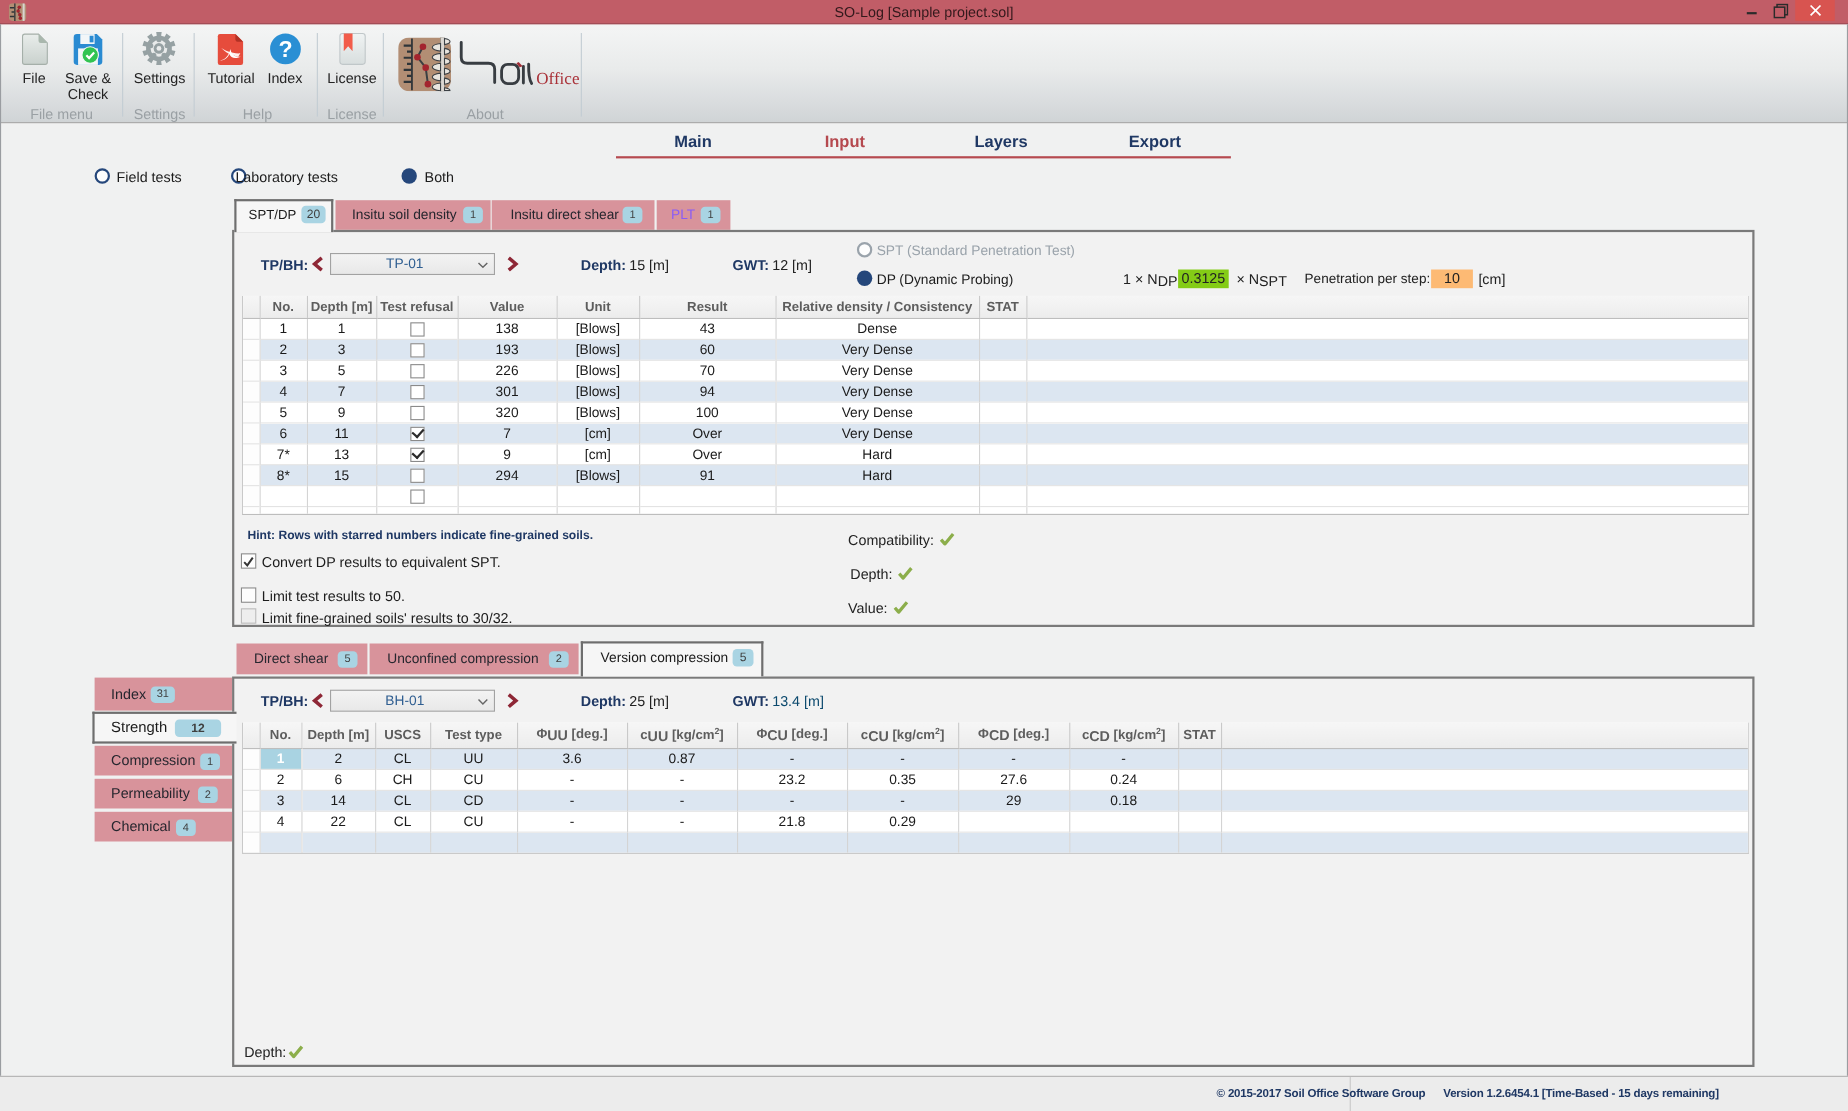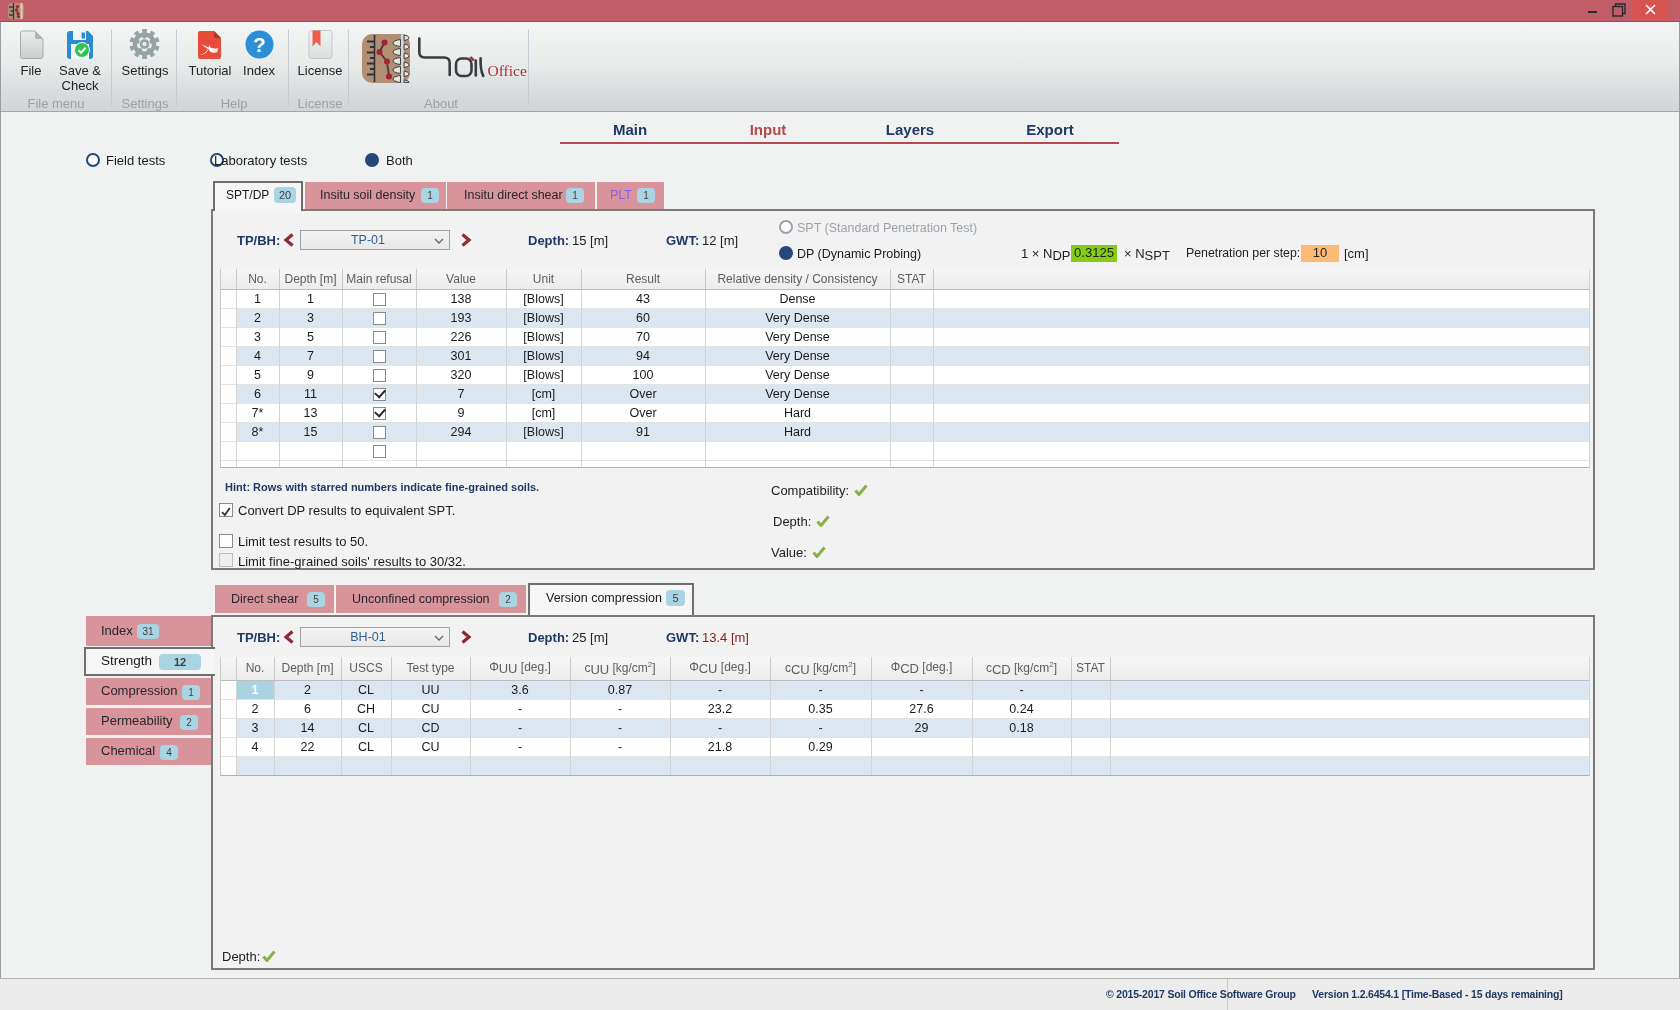--- a/index.html
+++ b/index.html
@@ -40,40 +40,41 @@
 
 .panel { position:absolute; border:2px solid #7a7a7a; background:#f2f2f2; }
 
 
 .dd { position:absolute; width:150px; height:20px; background:linear-gradient(#f3f3f3,#e8e8e8); border:1px solid #a2a2a2; font-size:12.5px; color:#2f5e91; text-align:center; line-height:18px; padding-right:14px; }
 
 
 table.grid { border-collapse:collapse; table-layout:fixed; background:#fff; }
 table.grid td, table.grid th { overflow:hidden; white-space:nowrap; padding:0; font-weight:normal; }
 table.grid td { border-left:1px solid #d4d4d4; border-top:1px solid #e3e3e3; font-size:12.5px; color:#1a1a1a; text-align:center; }
-table.grid th { border-left:1px solid #c9c9c9; border-bottom:1px solid #bdbdbd; background:linear-gradient(#f6f6f6,#ececec); font-size:12px; font-weight:normal; color:#5d5d5d; text-align:center; }
+table.grid th { border-left:1px solid #c9c9c9; border-bottom:1px solid #bdbdbd; background:linear-gradient(#f6f6f6,#ececec); font-size:12px; font-weight:bold; color:#5d5d5d; text-align:center; }
 table.grid td.rh { border-left:none; background:#fdfdfd; border-right:1px solid #d4d4d4; }
 table.grid th.rh { border-left:none; background:linear-gradient(#f6f6f6,#ececec); }
 tr.alt td { background:#dce6f1; }
 tr.alt td.rh { background:#fdfdfd; }
 
 
 .cb { position:absolute; width:14px; height:14px; background:#fdfdfd; border:1px solid #8a8a8a; }
 .cb.dis { background:#eeeeee; border-color:#bcbcbc; }
 .cblbl { position:absolute; font-size:13px; color:#1c1c1c; }
 
 .subtxt { font-size:13px; vertical-align:-2px; }
 .tcb { display:inline-block; width:13px; height:13px; background:#fff; border:1px solid #8a8a8a; vertical-align:middle; position:relative; }
 .tcb.ck::after { content:""; position:absolute; left:1.5px; top:0.5px; width:8px; height:5px; border-left:2px solid #2b2b2b; border-bottom:2px solid #2b2b2b; transform:rotate(-48deg); }
 </style>
 </head>
 <body>
 <div id="app">
 
 <div class="abs" id="titlebar"></div>
+<div class="abs" id="title-text">SO-Log [Sample project.sol]</div>
 <svg class="abs" style="left:8px; top:3px;" width="16" height="16" viewBox="0 0 16 16">
   <rect x="0" y="0" width="16" height="16" rx="3.5" fill="#b28e74"></rect>
   <line x1="5.5" y1="0" x2="5.5" y2="16" stroke="#2e3438" stroke-width="1.2"></line>
   <line x1="1" y1="4" x2="5" y2="4" stroke="#2e3438" stroke-width="1.4"></line>
   <line x1="2.5" y1="8" x2="5" y2="8" stroke="#2e3438" stroke-width="1.4"></line>
   <line x1="1" y1="12" x2="5" y2="12" stroke="#2e3438" stroke-width="1.4"></line>
   <polyline points="9.5,3.5 8.5,7 10,10.5 10.5,13.5" fill="none" stroke="#3a3f42" stroke-width="1"></polyline>
   <circle cx="9.5" cy="3.5" r="1.6" fill="#a3242e"></circle>
       <circle cx="8.5" cy="7" r="1.6" fill="#a3242e"></circle>
   <circle cx="10" cy="10.5" r="1.6" fill="#a3242e"></circle>
@@ -274,21 +275,21 @@
           <col style="width:124px">
           <col style="width:185px">
           <col style="width:43px">
           <col style="width:656px">
         </colgroup>
 <tbody>
           <tr style="height:20px;">
             <th class="rh"></th>
             <th>No.</th>
             <th>Depth [m]</th>
-            <th>Main refusal</th>
+            <th>Test refusal</th>
             <th>Value</th>
             <th>Unit</th>
             <th>Result</th>
             <th>Relative density / Consistency</th>
             <th>STAT</th>
             <th></th>
           </tr>
 <tr style="height:19px;">
             <td class="rh"></td>
             <td>1</td>
@@ -469,21 +470,21 @@
 <div class="dd" style="left:300px; top:627px;">BH-01</div>
 <svg class="abs" style="left:434px; top:635px;" width="10" height="6" viewBox="0 0 10 6">
   <path d="M1 1 L5 5 L9 1" fill="none" stroke="#666" stroke-width="1.3"></path>
 </svg>
 <svg class="abs" style="left:460px; top:630px;" width="12" height="14" viewBox="0 0 12 14">
   <path d="M2.5 1.5 L9 7 L2.5 12.5" fill="none" stroke="#8e2736" stroke-width="3.2"></path>
 </svg>
 <div class="abs navy b" style="left:528px; top:630px; font-size:13px;">Depth:</div>
 <div class="abs" style="left:572px; top:630px; font-size:13px; color:#222;">25 [m]</div>
 <div class="abs navy b" style="left:666px; top:630px; font-size:13px;">GWT:</div>
-<div class="abs" style="left:702px; top:630px; font-size:13px; color:#7f1d1d;">13.4 [m]</div>
+<div class="abs" style="left:702px; top:630px; font-size:13px; color:#0c4a6e;">13.4 [m]</div>
 
 <div class="abs" style="left:220px; top:657px; border-bottom:1px solid #b0b0b0; border-right:1px solid #d4d4d4; border-left:1px solid #c9c9c9;">
 <table class="grid" style="width:1368px;">
 <colgroup>
           <col style="width:15px">
           <col style="width:38px">
           <col style="width:67px">
           <col style="width:50px">
           <col style="width:79px">
           <col style="width:100px">

